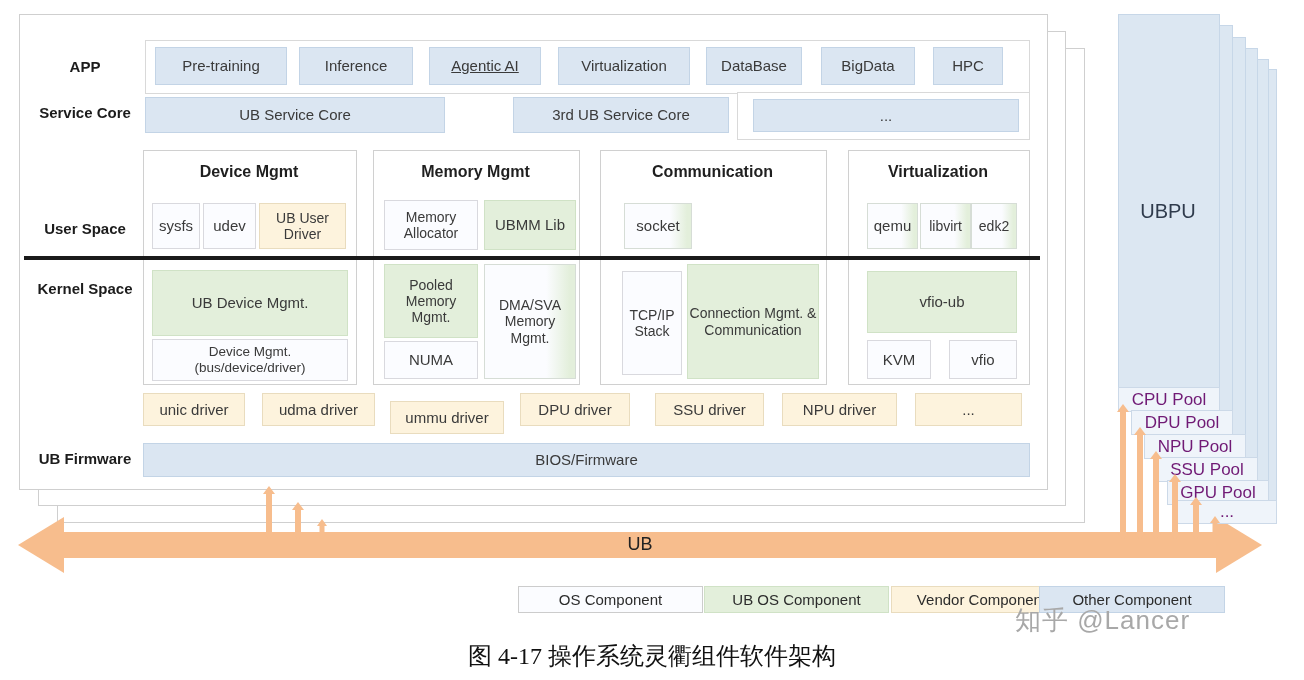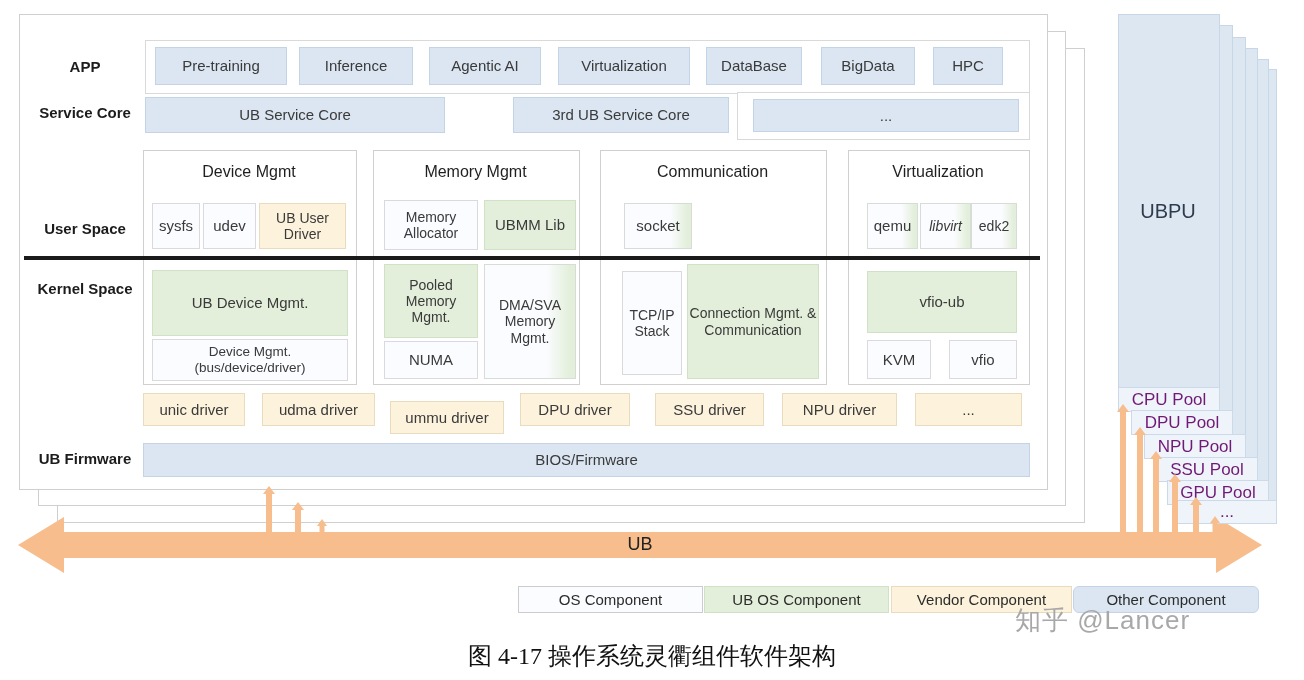--- a/index.html
+++ b/index.html
@@ -17,21 +17,21 @@
         text-align:center;font-size:15px;line-height:1.15;z-index:6;color:#3a3a3a;}
   .blue {background:#dbe6f2;border:1px solid #c3d4e6;}
   .green{background:#e3efdb;border:1px solid #d0e2c6;}
   .tan  {background:#fdf3dd;border:1px solid #e9dcbe;}
   .white{background:#fbfcff;border:1px solid #d9d9de;}
   .mix  {background:linear-gradient(to right,#fbfcff 68%,#e3efdb 94%);border:1px solid #d6ddd6;}
   .f14{font-size:14px;}
   .f13{font-size:13.5px;}
   
   .colpanel{position:absolute;background:#ffffff;border:1px solid #d0d0d0;z-index:5;}
-  .colhdr{position:absolute;font-weight:normal;font-size:16px;color:#1f1f1f;text-align:center;z-index:6;}
+  .colhdr{position:absolute;font-weight:bold;font-size:16px;color:#1f1f1f;text-align:center;z-index:6;}
   .divider{position:absolute;background:#1a1a1a;z-index:7;}
   
   .card{position:absolute;background:#dce7f2;border:1px solid #c7d7e8;}
   .poollbl{position:absolute;background:#eff4fa;border:1px solid #ccd9e8;display:flex;
            align-items:center;justify-content:center;font-size:17px;color:#701a75;z-index:12;}
   .ubpu-lbl{position:absolute;font-size:20px;color:#2f3b4c;text-align:center;z-index:10;}
   
   .varrow{position:absolute;width:13px;z-index:13;}
   .varrow .shaft{position:absolute;left:50%;transform:translateX(-50%);top:7px;bottom:7px;width:6px;background:#f7bd8d;}
   .varrow .hup{position:absolute;top:0;left:50%;transform:translateX(-50%);width:0;height:0;
@@ -70,21 +70,21 @@
 
   <div class="rowlbl" style="left:30px;top:58px;width:110px;">APP</div>
   <div class="rowlbl" style="left:24px;top:104px;width:122px;">Service Core</div>
   <div class="rowlbl" style="left:30px;top:220px;width:110px;">User Space</div>
   <div class="rowlbl" style="left:26px;top:280px;width:118px;">Kernel Space</div>
   <div class="rowlbl" style="left:24px;top:450px;width:122px;">UB Firmware</div>
 
   <div class="subpanel" style="left:145px;top:40px;width:883px;height:52px;z-index:5;"></div>
   <div class="chip blue" style="left:155px;top:47px;width:130px;height:36px;">Pre-training</div>
   <div class="chip blue" style="left:299px;top:47px;width:112px;height:36px;">Inference</div>
-  <div class="chip blue" style="left:429px;top:47px;width:110px;height:36px;">Agentic AI</div>
+  <div class="chip blue" style="left:429px;top:47px;width:110px;height:36px;text-decoration:underline;">Agentic AI</div>
   <div class="chip blue" style="left:558px;top:47px;width:130px;height:36px;">Virtualization</div>
   <div class="chip blue" style="left:706px;top:47px;width:94px;height:36px;">DataBase</div>
   <div class="chip blue" style="left:821px;top:47px;width:92px;height:36px;">BigData</div>
   <div class="chip blue" style="left:933px;top:47px;width:68px;height:36px;">HPC</div>
 
   <div class="chip blue" style="left:145px;top:97px;width:298px;height:34px;">UB Service Core</div>
   <div class="chip blue" style="left:513px;top:97px;width:214px;height:34px;text-align:right;">3rd UB Service Core</div>
   <div class="subpanel" style="left:737px;top:92px;width:291px;height:46px;z-index:5;"></div>
   <div class="chip blue" style="left:753px;top:99px;width:264px;height:31px;">...</div>
 
@@ -98,21 +98,21 @@
   <div class="colhdr" style="left:600px;top:163px;width:225px;">Communication</div>
   <div class="colhdr" style="left:848px;top:163px;width:180px;">Virtualization</div>
 
   <div class="chip white" style="left:152px;top:203px;width:46px;height:44px;">sysfs</div>
   <div class="chip white" style="left:203px;top:203px;width:51px;height:44px;">udev</div>
   <div class="chip tan f14" style="left:259px;top:203px;width:85px;height:44px;">UB User Driver</div>
   <div class="chip white f14" style="left:384px;top:200px;width:92px;height:48px;">Memory Allocator</div>
   <div class="chip green" style="left:484px;top:200px;width:90px;height:48px;">UBMM Lib</div>
   <div class="chip mix" style="left:624px;top:203px;width:66px;height:44px;">socket</div>
   <div class="chip mix" style="left:867px;top:203px;width:49px;height:44px;">qemu</div>
-  <div class="chip mix f14" style="left:920px;top:203px;width:49px;height:44px;font-style:italic;">libvirt</div>
+  <div class="chip mix f14" style="left:920px;top:203px;width:49px;height:44px;">libvirt</div>
   <div class="chip mix f14" style="left:971px;top:203px;width:44px;height:44px;">edk2</div>
 
   <div class="divider" style="left:24px;top:256px;width:1016px;height:4px;"></div>
 
   <div class="chip green" style="left:152px;top:270px;width:194px;height:64px;">UB Device Mgmt.</div>
   <div class="chip white f13" style="left:152px;top:339px;width:194px;height:40px;">Device Mgmt. (bus/device/driver)</div>
   <div class="chip white" style="left:384px;top:341px;width:92px;height:36px;">NUMA</div>
   <div class="chip green f14" style="left:384px;top:264px;width:92px;height:72px;">Pooled Memory Mgmt.</div>
   <div class="chip mix f14" style="left:484px;top:264px;width:90px;height:113px;">DMA/SVA Memory Mgmt.</div>
   <div class="chip white f14" style="left:622px;top:271px;width:58px;height:102px;">TCP/IP Stack</div>
@@ -196,18 +196,18 @@
   <div class="harrow">
     <span class="hl"></span>
     <span class="hbody"></span>
     <span class="hr"></span>
     <span class="hlabel">UB</span>
   </div>
 
   <div class="legend white" style="left:518px;width:183px;border:1px solid #cccccc;">OS Component</div>
   <div class="legend green" style="left:704px;width:183px;">UB OS Component</div>
   <div class="legend tan" style="left:891px;width:179px;">Vendor Component</div>
-  <div class="legend blue" style="left:1073px;width:184px;border-radius:6px;">Other Component</div>
+  <div class="legend blue" style="left:1039px;width:184px;">Other Component</div>
 
   <div class="watermark">知乎 @Lancer</div>
   <div class="caption">图 4-17 操作系统灵衢组件软件架构</div>
 
 </div>
 
 </body></html>

